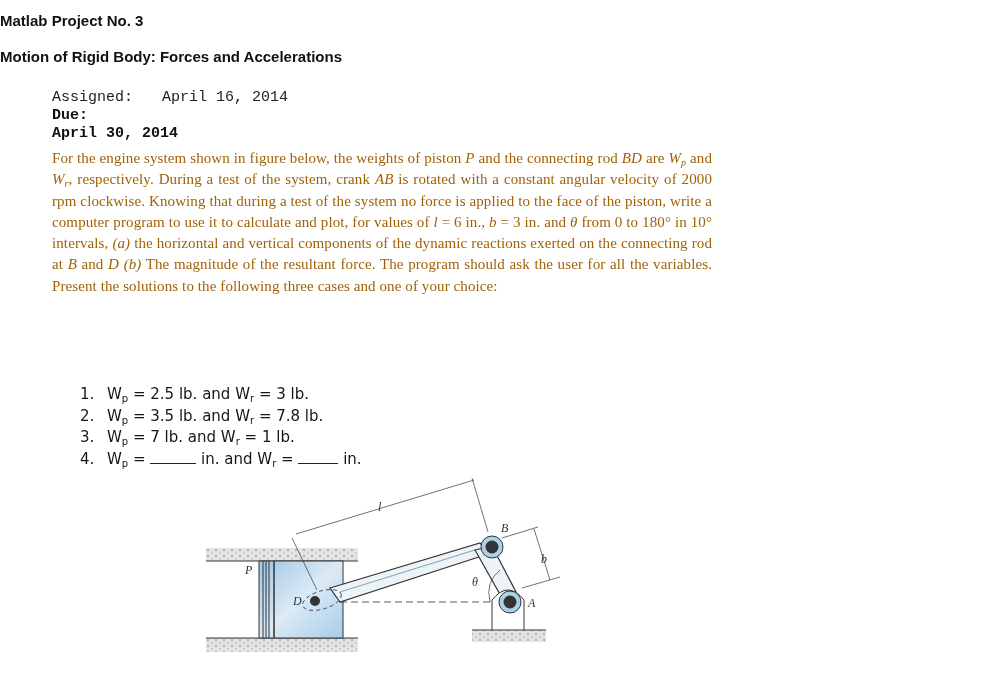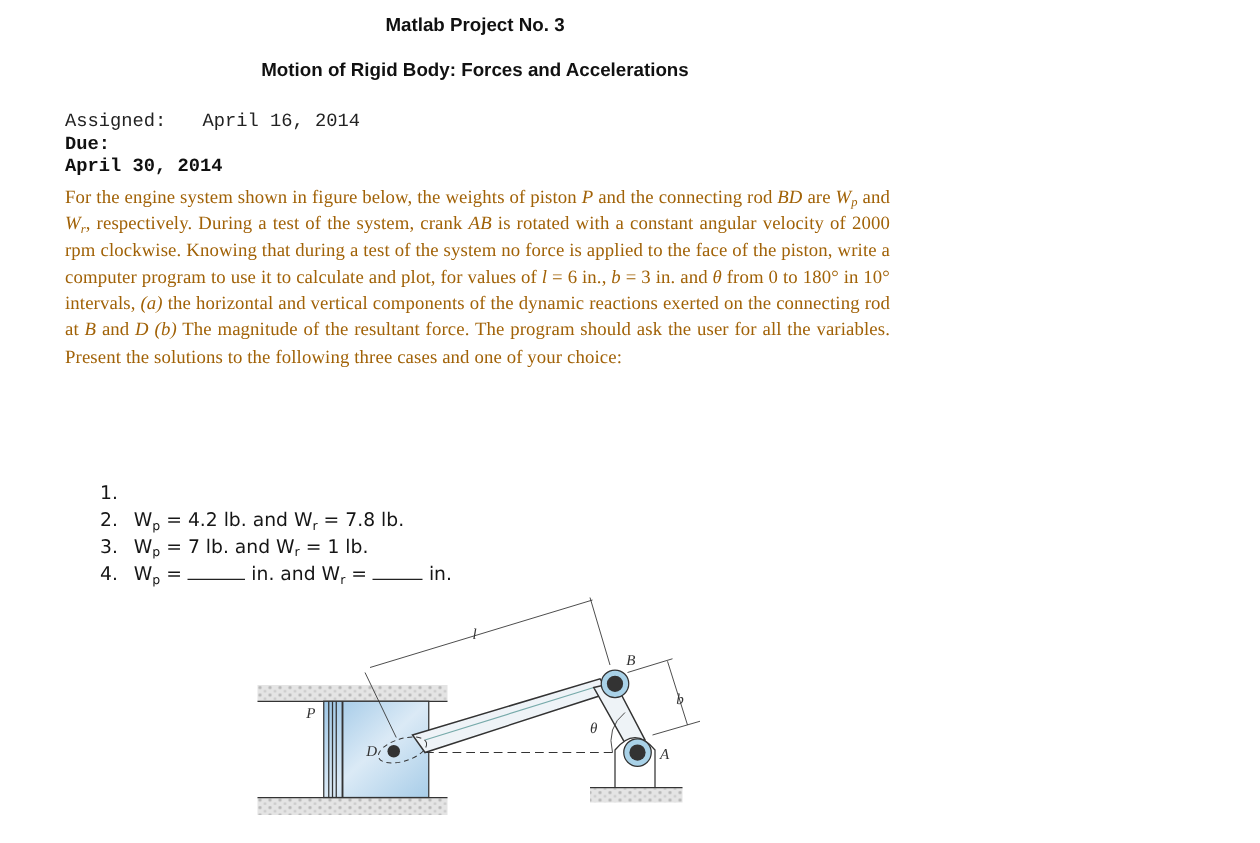--- a/index.html
+++ b/index.html
@@ -1,17 +1,17 @@
 <!DOCTYPE html>
 <html><head>
   <meta charset="utf-8">
   <style>
     html, body { margin: 0; padding: 0; background: #ffffff; }
     body { width: 1008px; height: 674px; position: relative; overflow: hidden; color: #111; }
-    .header { position: absolute; left: 0; width: 760px; text-align: center; font-family: "Liberation Sans", sans-serif; font-weight: bold; font-size: 15px; line-height: 19px; color: #111; }
+    .header { position: absolute; left: 0; width: 760px; font-family: "Liberation Sans", sans-serif; font-weight: bold; font-size: 15px; line-height: 19px; color: #111; }
     .meta { position: absolute; left: 52px; top: 89px; font-family: "Liberation Sans", sans-serif; font-size: 15px; line-height: 18px; color: #222; }
     .meta-row { display: flex; font-family: Liberation Mono, monospace; }
     .meta-row .k { width: 110px; }
     .meta-row.bold { font-weight: bold; color: #111; flex-direction: column; }
     .body-text { position: absolute; left: 52px; top: 148px; width: 660px; font-family: Liberation Serif, serif; font-size: 15px; line-height: 21.3px; color: #a16207; text-align: justify; text-align-last: left; letter-spacing: 0.1px; }
     .body-text em { font-style: italic; }
     .cases { position: absolute; left: 80px; top: 384px; font-family: "DejaVu Sans", sans-serif; font-size: 15px; line-height: 21.5px; color: #161616; margin: 0; padding: 0; list-style: none; }
     .cases li { display: flex; }
     .cases .num { width: 27px; }
     sub { font-size: 10px; vertical-align: -3px; line-height: 0; }
@@ -34,24 +34,25 @@
     <span class="k">Due:</span>
     <span>April 30, 2014</span>
   </div>
 </div>
 
 <div class="body-text"><span>For the engine system shown in figure below, the weights of piston </span><em>P</em><span> and the connecting rod </span><em>BD</em><span> are </span><em><span>W</span><sub>p</sub></em><span> and </span><em><span>W</span><sub>r</sub></em><span>, respectively. During a test of the system, crank </span><em>AB</em><span> is rotated with a constant angular velocity of 2000 rpm clockwise. Knowing that during a test of the system no force is applied to the face of the piston, write a computer program to use it to calculate and plot, for values of </span><em>l</em><span> = 6 in., </span><em>b</em><span> = 3 in. and </span><em>θ</em><span> from 0 to 180° in 10° intervals, </span><em>(a)</em><span> the horizontal and vertical components of the dynamic reactions exerted on the connecting rod at </span><em>B</em><span> and </span><em>D</em><span> </span><em>(b)</em><span> The magnitude of the resultant force.  The program should ask the user for all the variables. Present the solutions to the following three cases and one of your choice:</span></div>
 
 <ul class="cases">
   <li>
     <span class="num">1.</span>
+    <span><span>W</span><sub>p</sub><span> = 2.5 lb. and </span><span>W</span><sub>r</sub><span> = 3 lb.</span></span>
   </li>
   <li>
     <span class="num">2.</span>
-    <span><span>W</span><sub>p</sub><span> = 4.2 lb. and </span><span>W</span><sub>r</sub><span> = 7.8 lb.</span></span>
+    <span><span>W</span><sub>p</sub><span> = 3.5 lb. and </span><span>W</span><sub>r</sub><span> = 7.8 lb.</span></span>
   </li>
   <li>
     <span class="num">3.</span>
     <span><span>W</span><sub>p</sub><span> = 7 lb. and </span><span>W</span><sub>r</sub><span> = 1 lb.</span></span>
   </li>
   <li>
     <span class="num">4.</span>
     <span><span>W</span><sub>p</sub><span> = </span><span class="blank" style="width:46px"></span><span> in. and </span><span>W</span><sub>r</sub><span> = </span><span class="blank" style="width:40px"></span><span> in.</span></span>
   </li>
 </ul>

